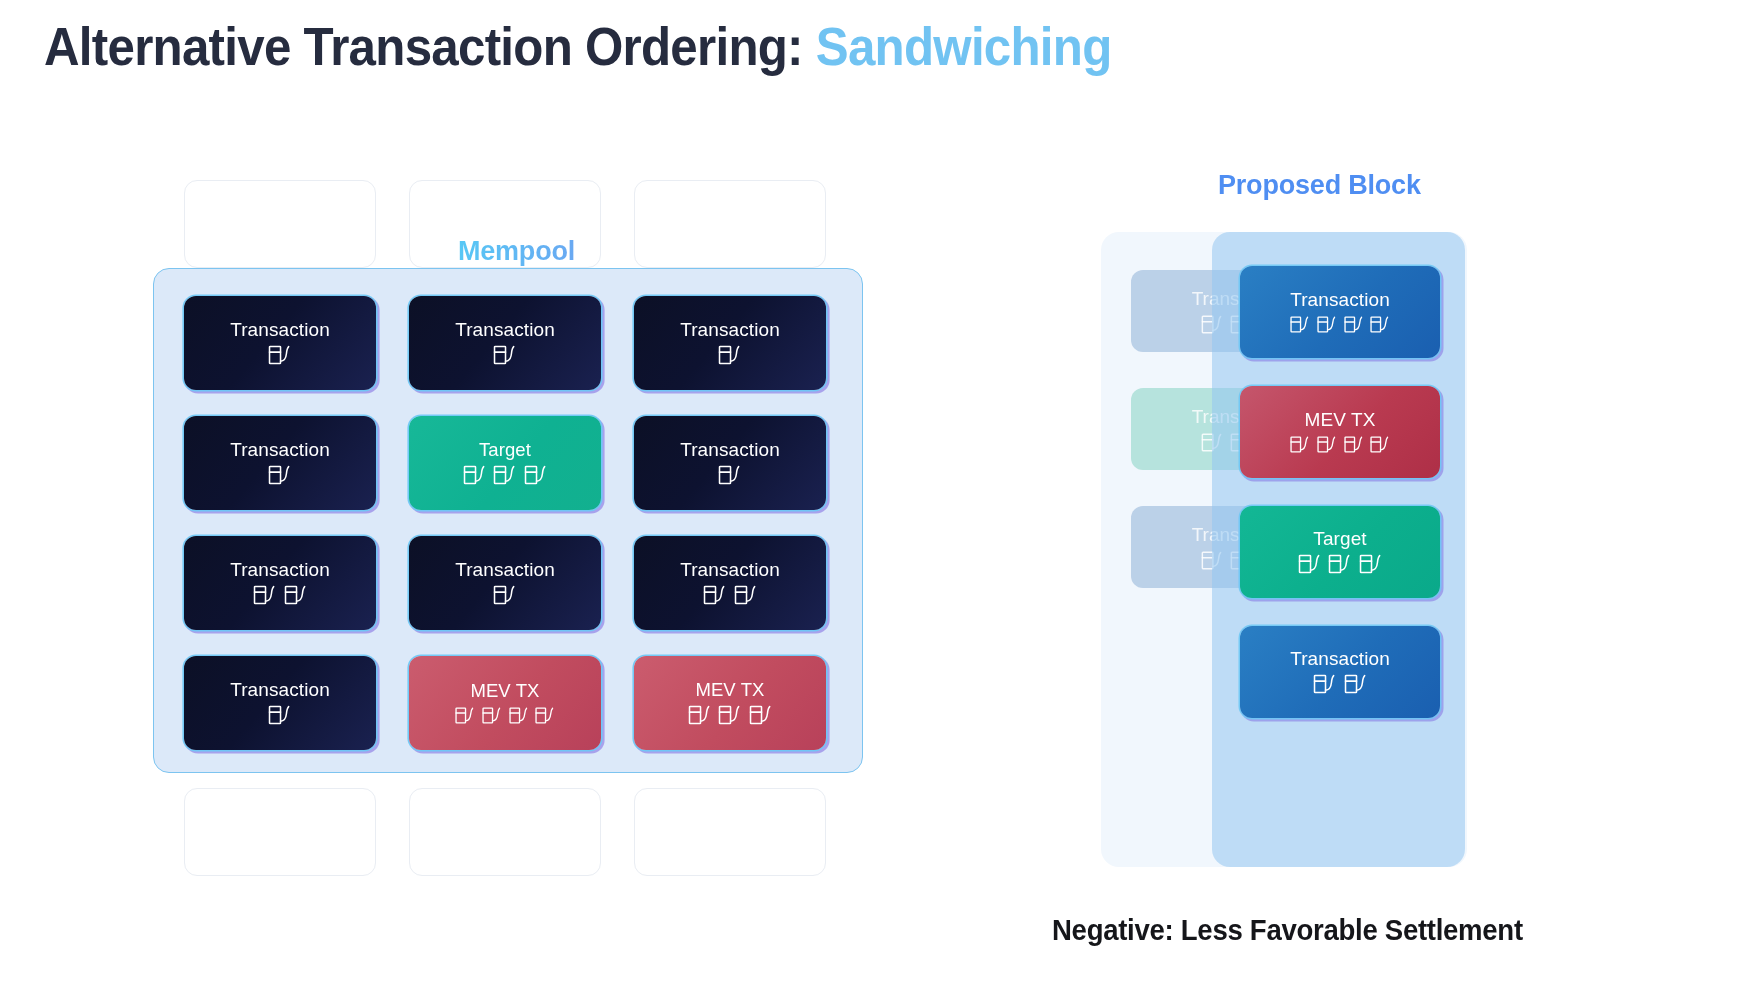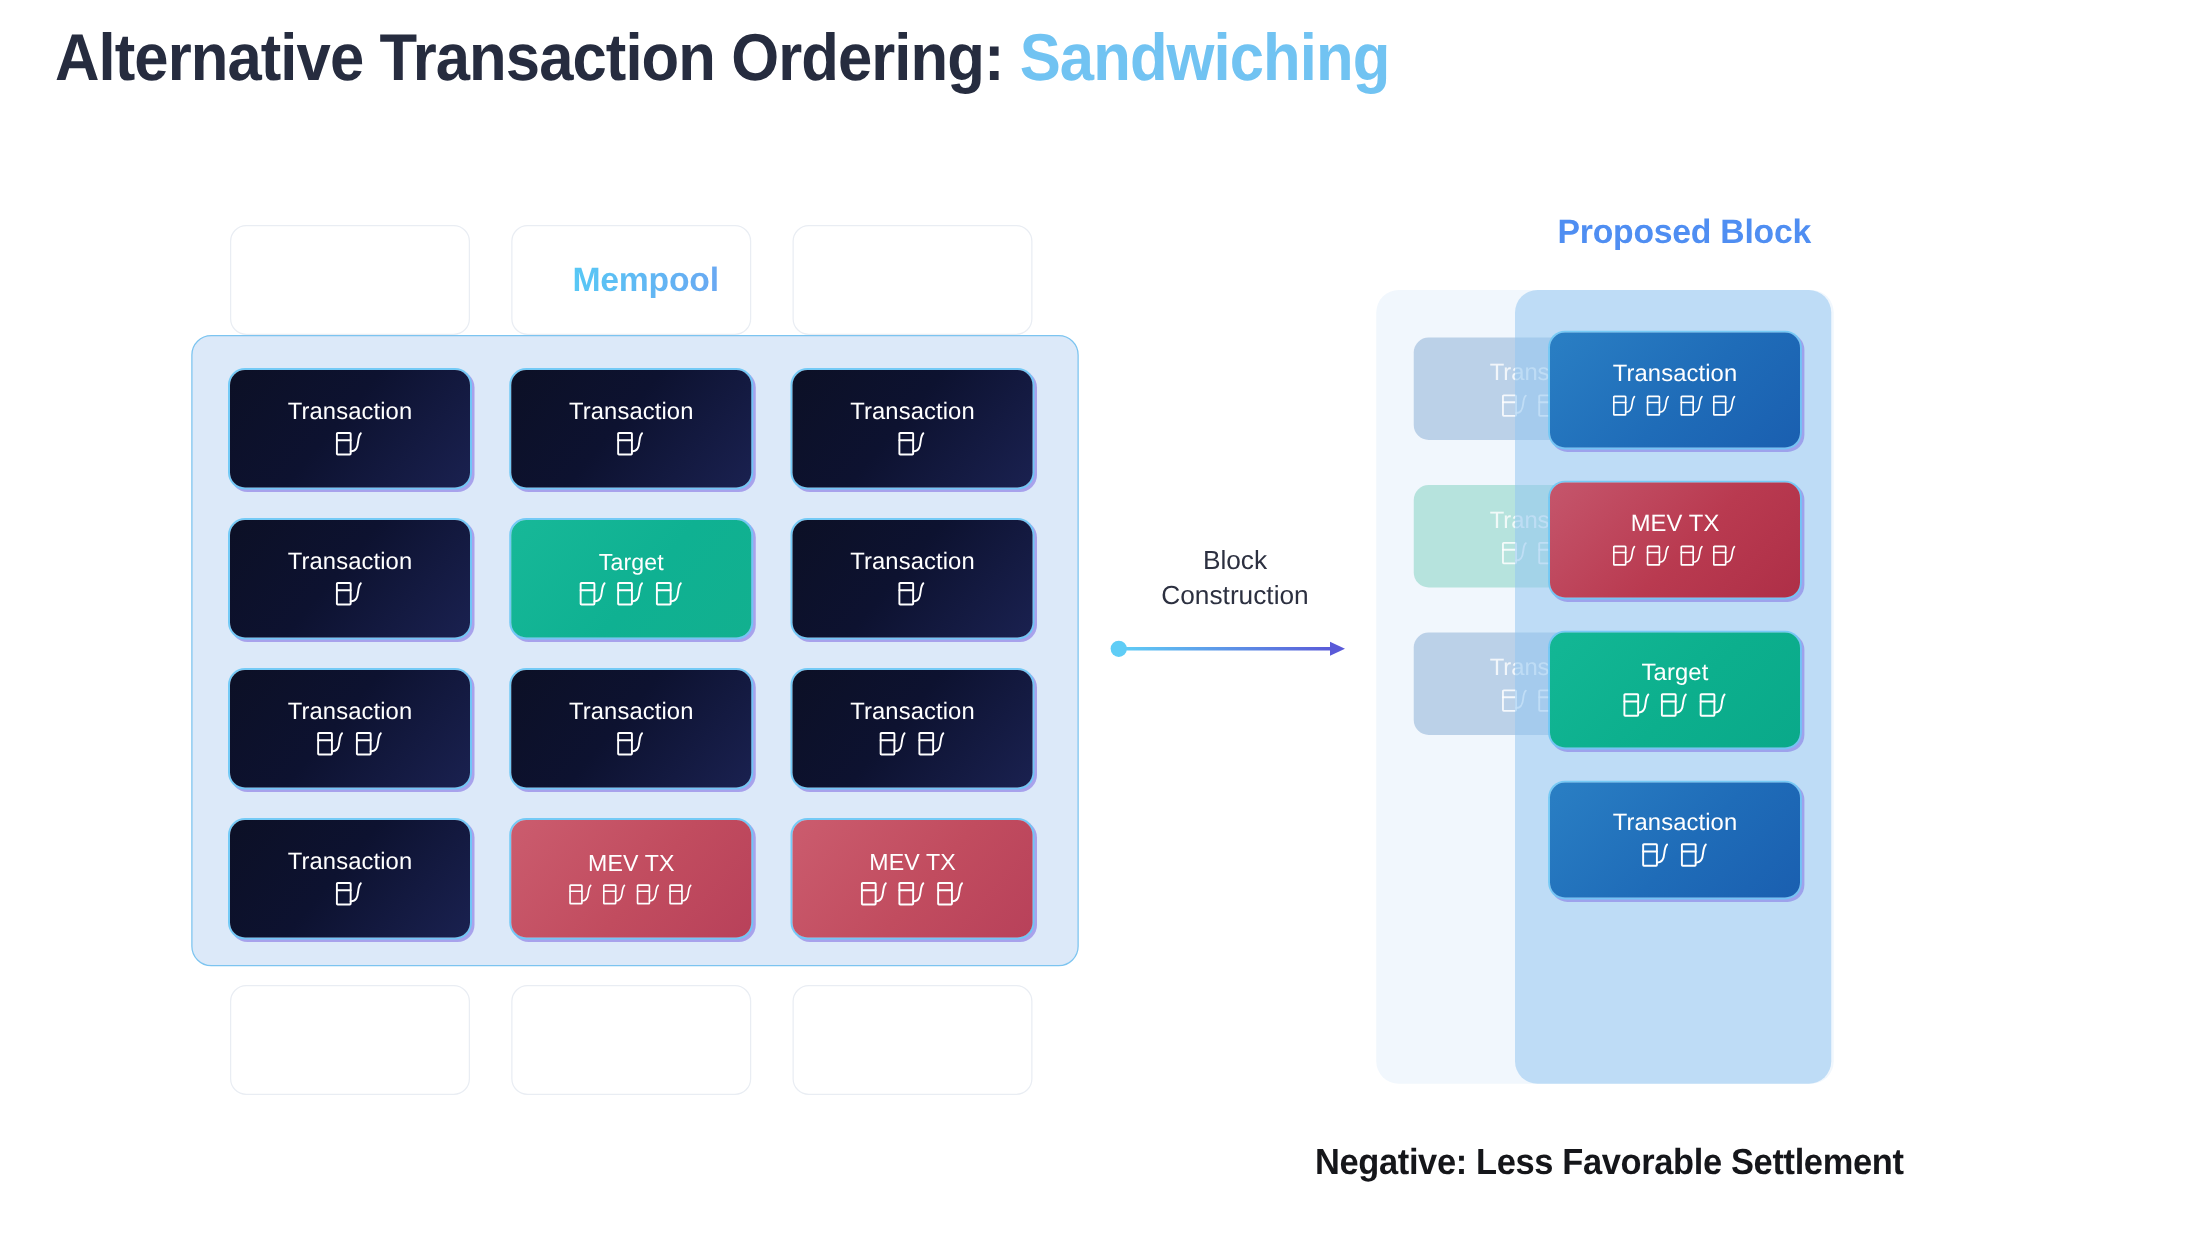--- a/index.html
+++ b/index.html
@@ -18,21 +18,21 @@
     color: #262c3f; white-space: nowrap;
     font-family: "Liberation Sans", sans-serif;
     transform: scaleX(0.93); transform-origin: left center;
   }
   .page-title .accent { color: #71c3f2; }
 
   
   .mp-head {
     position: absolute; width: 192px; height: 88px;
     border: 1.4px solid #e9edf3; border-radius: 13px; background: #fff;
-    display: flex; align-items: center; justify-content: center; padding-left: 23px;
+    display: flex; align-items: flex-end; justify-content: center; padding-left: 23px;
   }
   .mp-head-label {
     font-size: 27px; font-weight: 700; letter-spacing: -0.2px;
     background: linear-gradient(95deg,#57c8f5 0%, #6aa8f2 100%);
     -webkit-background-clip: text; background-clip: text; color: #5cb6f3;
     -webkit-text-fill-color: transparent;
   }
 
   
   #mempool-panel {
@@ -70,21 +70,20 @@
   
   #bc-wrap { position: absolute; left: 888px; top: 435px; width: 200px; }
   .bc-text { font-size: 21px; color: #2c3040; text-align: center; line-height: 1.32; font-weight: 400; }
   .bc-arrow { position: absolute; left: 0px; top: 76px; width: 190px; height: 16px; }
 
   
   .pb-title {
     position: absolute; left: 1218px; top: 170px;
     font-size: 27px; font-weight: 700; letter-spacing: -0.2px;
     color: #4f8ef2;
-    margin-left: 28px;
   }
   #pb-outer {
     position: absolute; left: 1101px; top: 232px;
     width: 366px; height: 635px;
     background: #f1f7fd; border-radius: 18px;
   }
   #pb-inner {
     position: absolute; left: 1212px; top: 232px;
     width: 253px; height: 635px;
     background: rgba(147,198,240,0.55); border-radius: 18px;
@@ -344,35 +343,20 @@
             <g fill="none" stroke="#ffffff" stroke-width="1.4" stroke-linecap="round" stroke-linejoin="round">
               <rect x="3.2" y="2.2" width="10" height="15.6" rx="0.6"></rect>
               <line x1="3.2" y1="7.4" x2="13.2" y2="7.4"></line>
               <path d="M13.2 15.6 C17.4 15.6 18.2 12.4 18.6 8.6 C18.9 5.8 19.4 3.6 20.6 2.4"></path>
             </g>
           </svg>
         </div>
       </div>
     </div>
 
-  <div id="bc-wrap">
-    <div class="bc-text">Block</div>
-    <div class="bc-text">Construction</div>
-    <svg class="bc-arrow" viewBox="0 0 190 16">
-      <defs>
-        <linearGradient id="arrGrad" x1="0" y1="0" x2="1" y2="0">
-          <stop offset="0%" stop-color="#5fcdf6"></stop>
-          <stop offset="100%" stop-color="#5a5ad8"></stop>
-        </linearGradient>
-      </defs>
-      <circle cx="7" cy="8" r="6.5" fill="#5fcdf6"></circle>
-      <rect x="10" y="6.6" width="168" height="2.8" fill="url(#arrGrad)"></rect>
-      <path d="M176 2.4 L188 8 L176 13.6 Z" fill="#5a5ad8"></path>
-    </svg>
-  </div>
 
   <div class="pb-title">Proposed Block</div>
   <div id="pb-outer"></div>
   <div class="ghost-col" id="ghost-col">
       <div class="ghost-card blue">
         <div class="ghost-label">Transaction</div>
         <div class="pumps">
           <svg class="pump" width="26.25" height="21" viewBox="0 0 25 20">
             <g fill="none" stroke="rgba(255,255,255,0.85)" stroke-width="1.4" stroke-linecap="round" stroke-linejoin="round">
               <rect x="3.2" y="2.2" width="10" height="15.6" rx="0.6"></rect>

